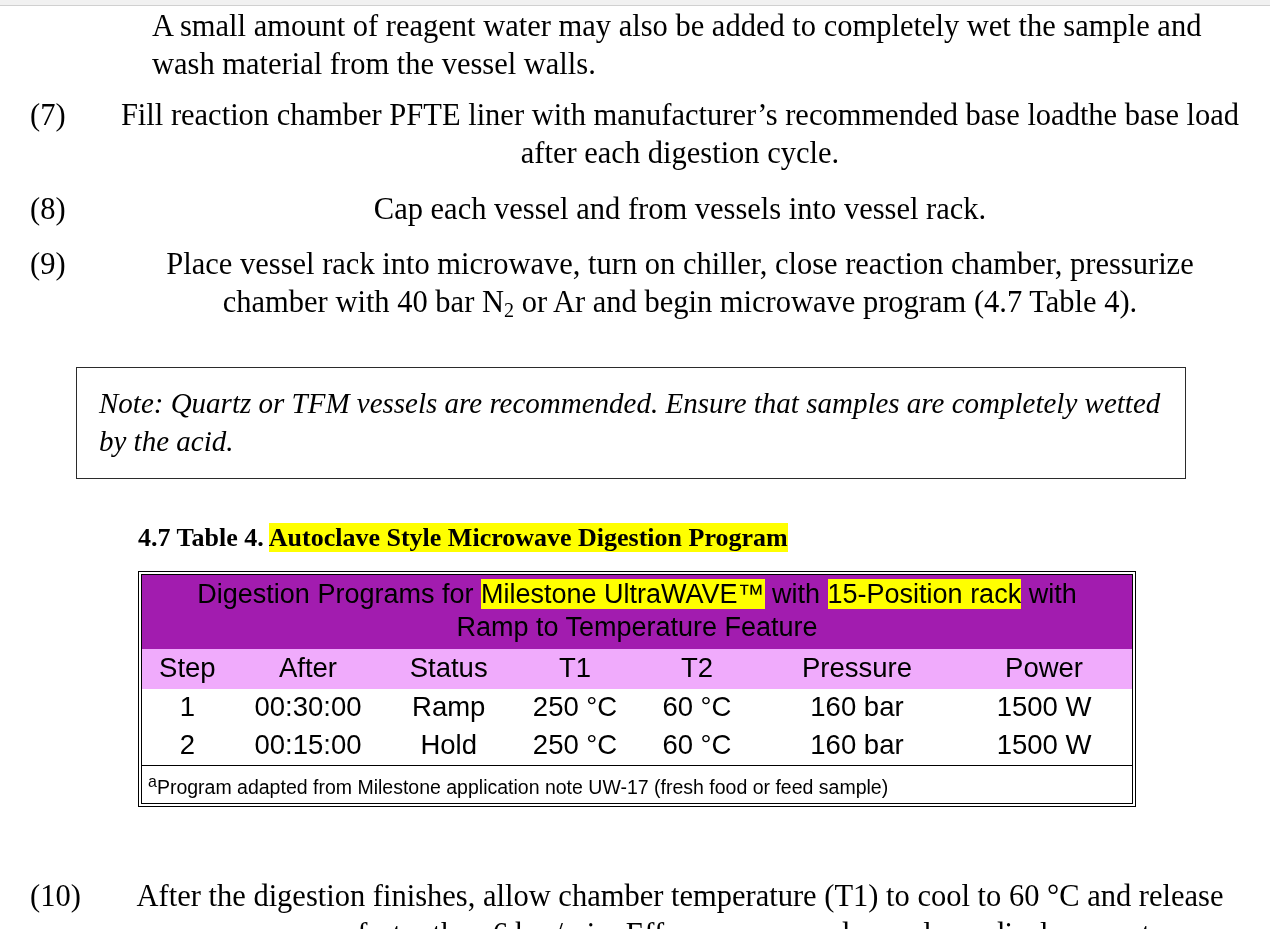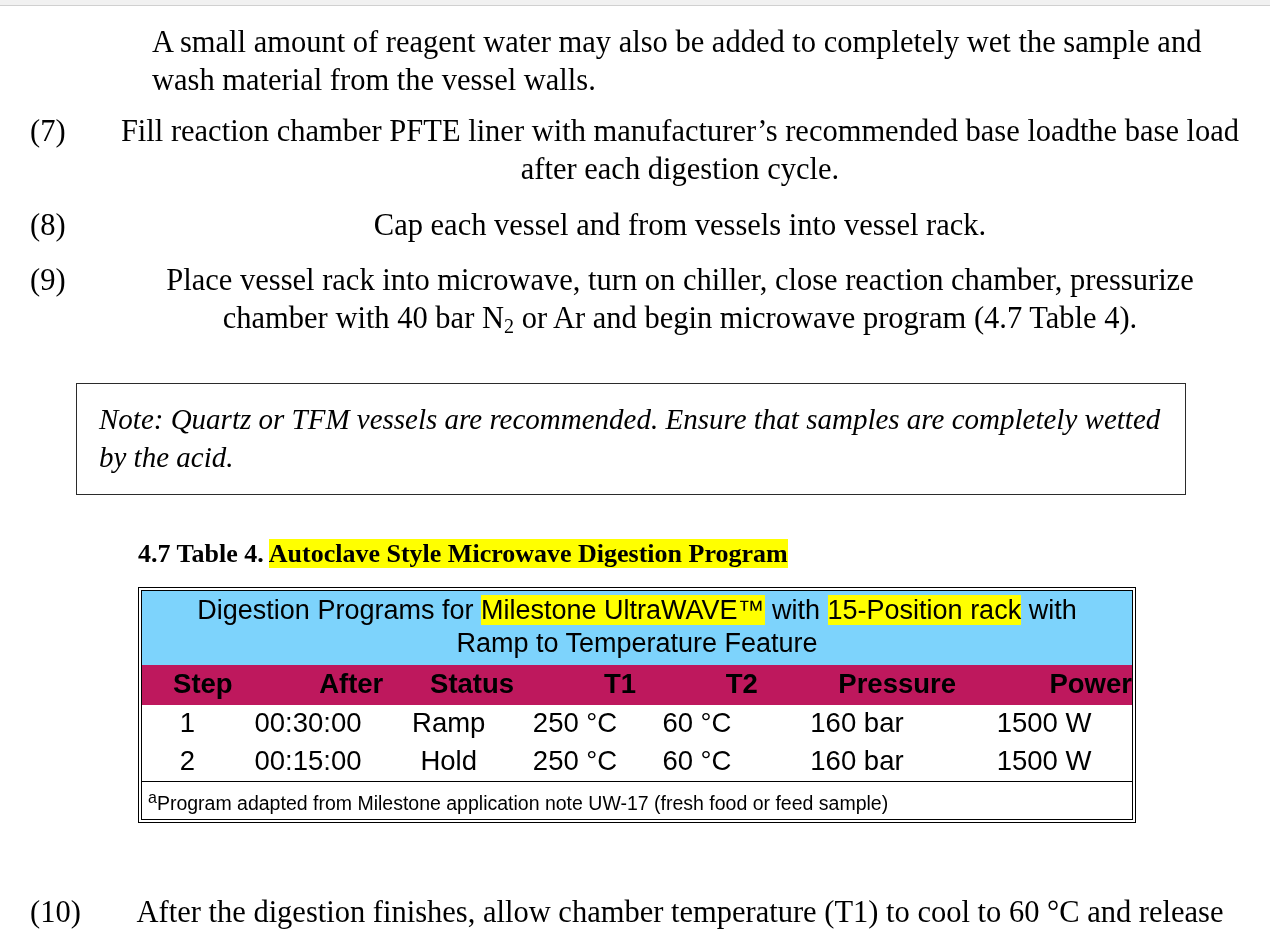--- a/index.html
+++ b/index.html
@@ -30,21 +30,21 @@
   .page {
     position: absolute;
     left: 0;
     top: 7px;
     width: 1270px;
   }
 
   
   .para-cont {
     margin: 0;
-    padding: 16px 22px 0 152px;
+    padding: 0 22px 0 152px;
     font-size: 30.5px;
     line-height: 38px;
     text-align: left;
   }
 
   .list-item {
     display: flex;
     padding: 0 22px 0 30px;
     font-size: 30.5px;
     line-height: 38px;
@@ -112,29 +112,28 @@
   }
   table.dtbl td {
     padding: 0;
     border: none;
   }
   .tbl-title {
     text-align: center;
     font-size: 27px;
     line-height: 33px;
     padding: 3px 10px 5px 10px !important;
-    background: #7dd3fc;
+    background: #a21caf;
   }
   .hdr-row td {
-    background: #be185d;
-    text-align: right;
+    background: #f0abfc;
+    text-align: center;
     font-size: 27.5px;
     line-height: 36px;
     padding: 1px 0 3px 0 !important;
-    font-weight: bold;
   }
   .data-row td {
     text-align: center;
     font-size: 27.5px;
     line-height: 36px;
     padding: 0 0 2px 0 !important;
     background: #ffffff;
   }
   .foot-row td {
     border-top: 1px solid #000 !important;

